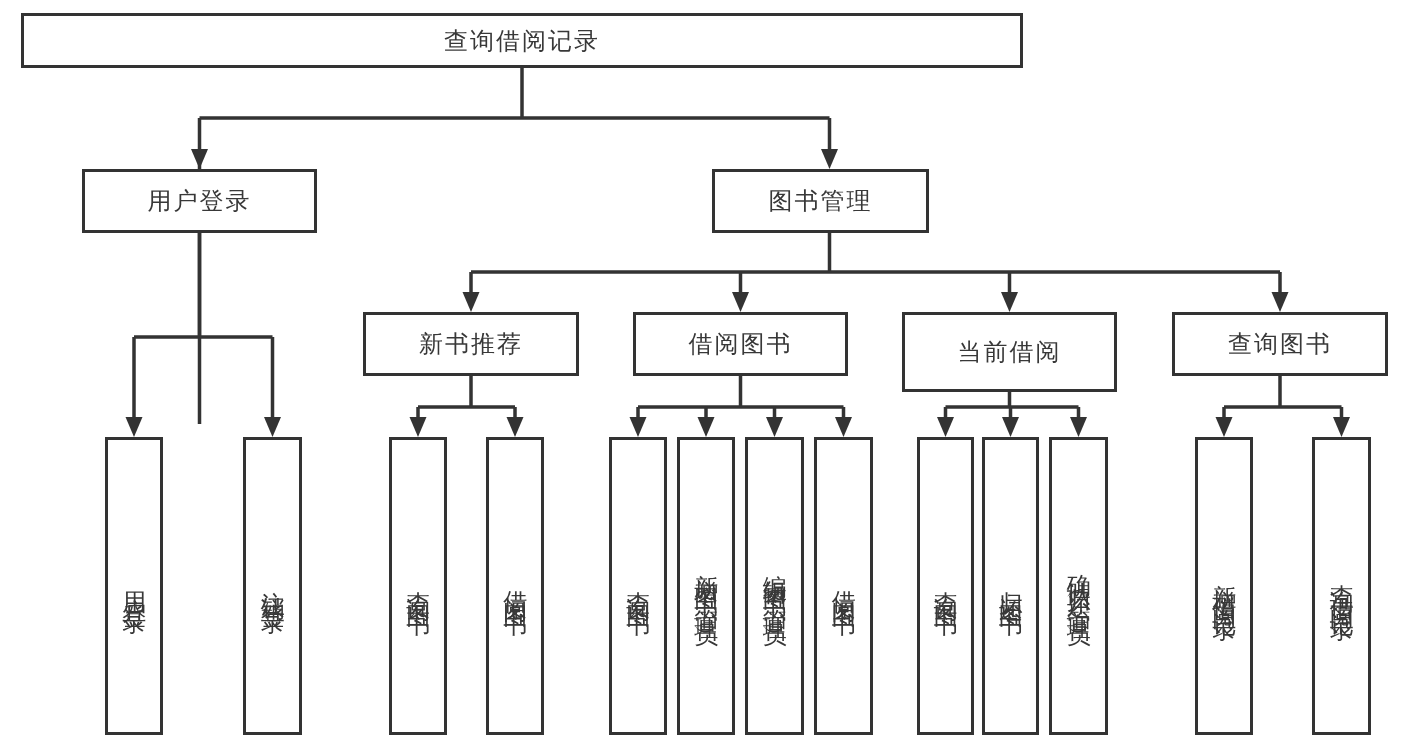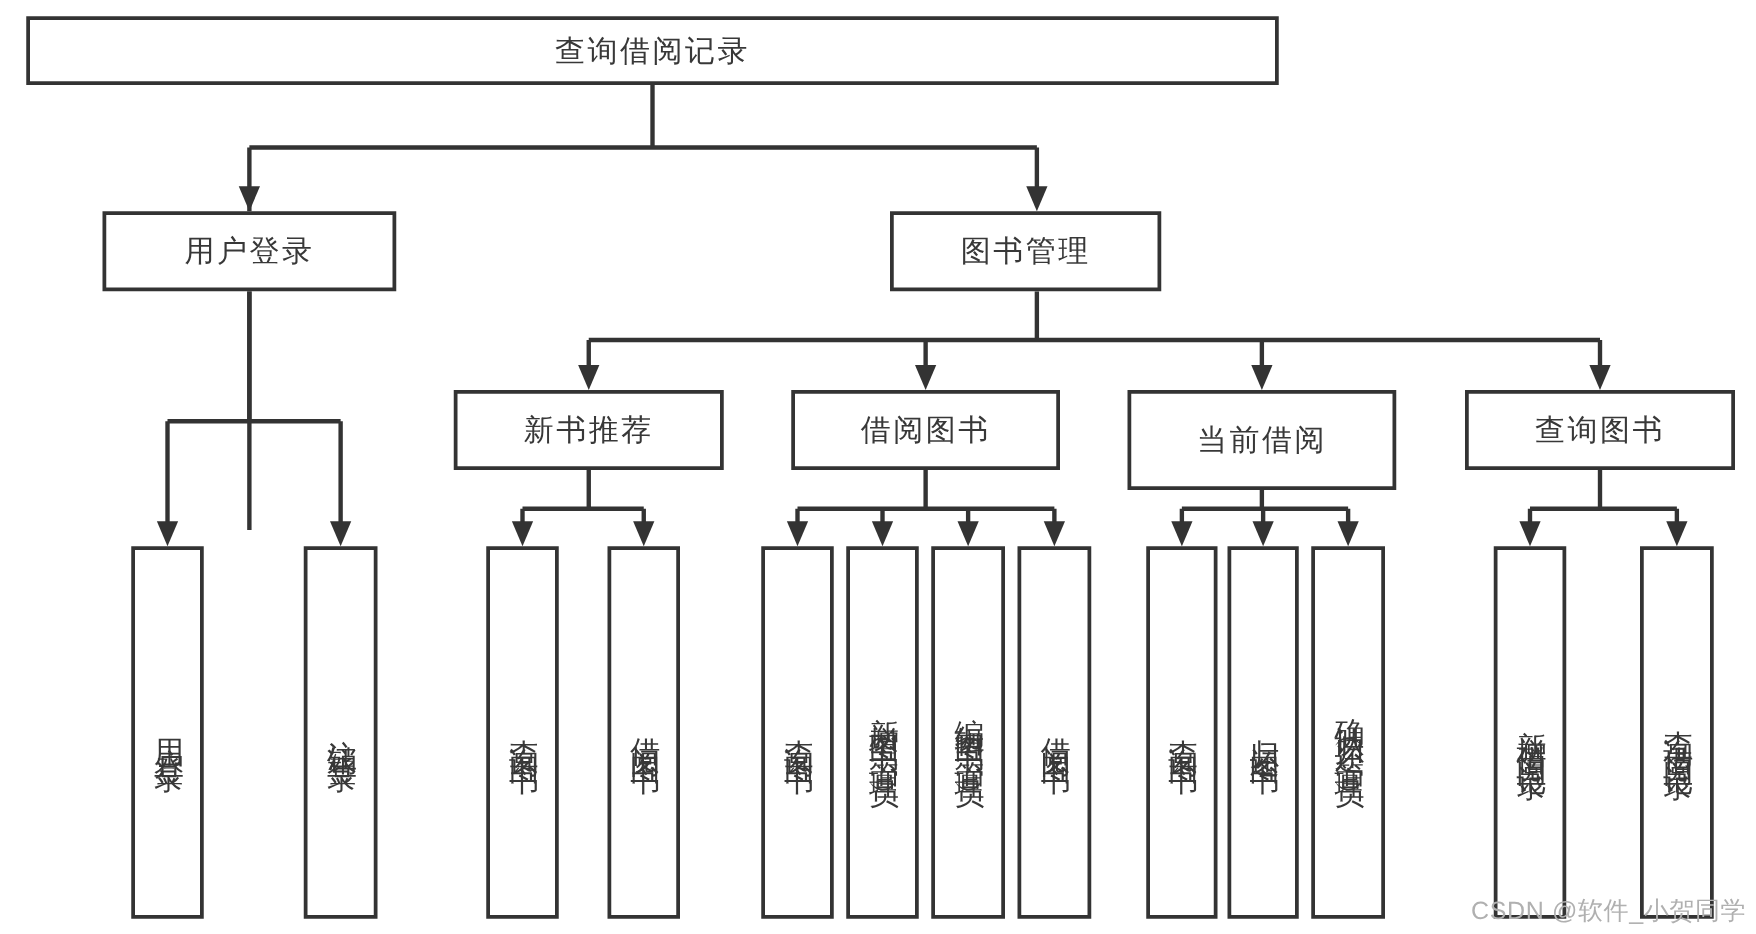--- a/index.html
+++ b/index.html
@@ -141,15 +141,14 @@
     <span class="vtext">确认归还（管理员）</span>
   </div>
 
   <div class="leaf" style="left:1195px;width:58px;">
     <span class="vtext">新增借阅记录</span>
   </div>
   <div class="leaf" style="left:1312px;width:59px;">
     <span class="vtext">查询借阅记录</span>
   </div>
 
-  <div class="watermark">CSDN @软件_小贺同学</div>
 
 </div>
 
 </body></html>

